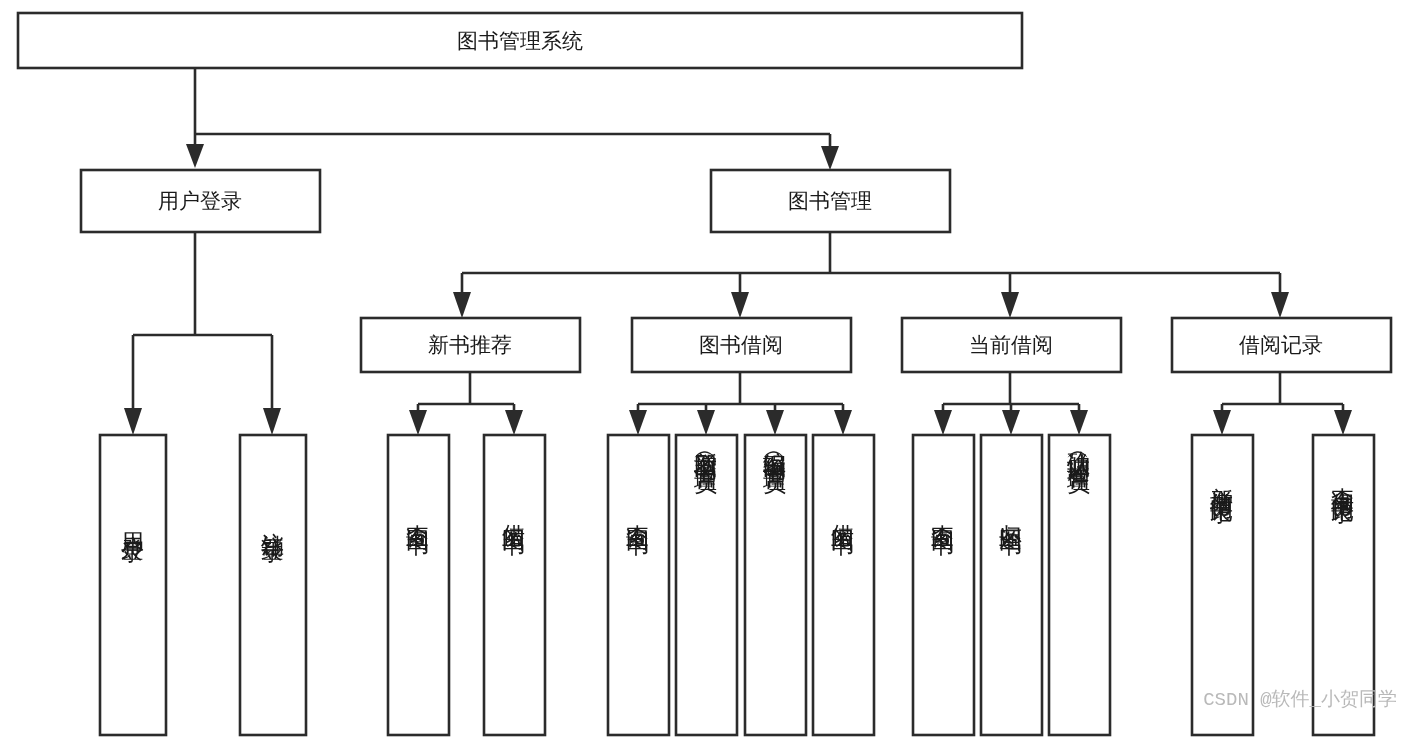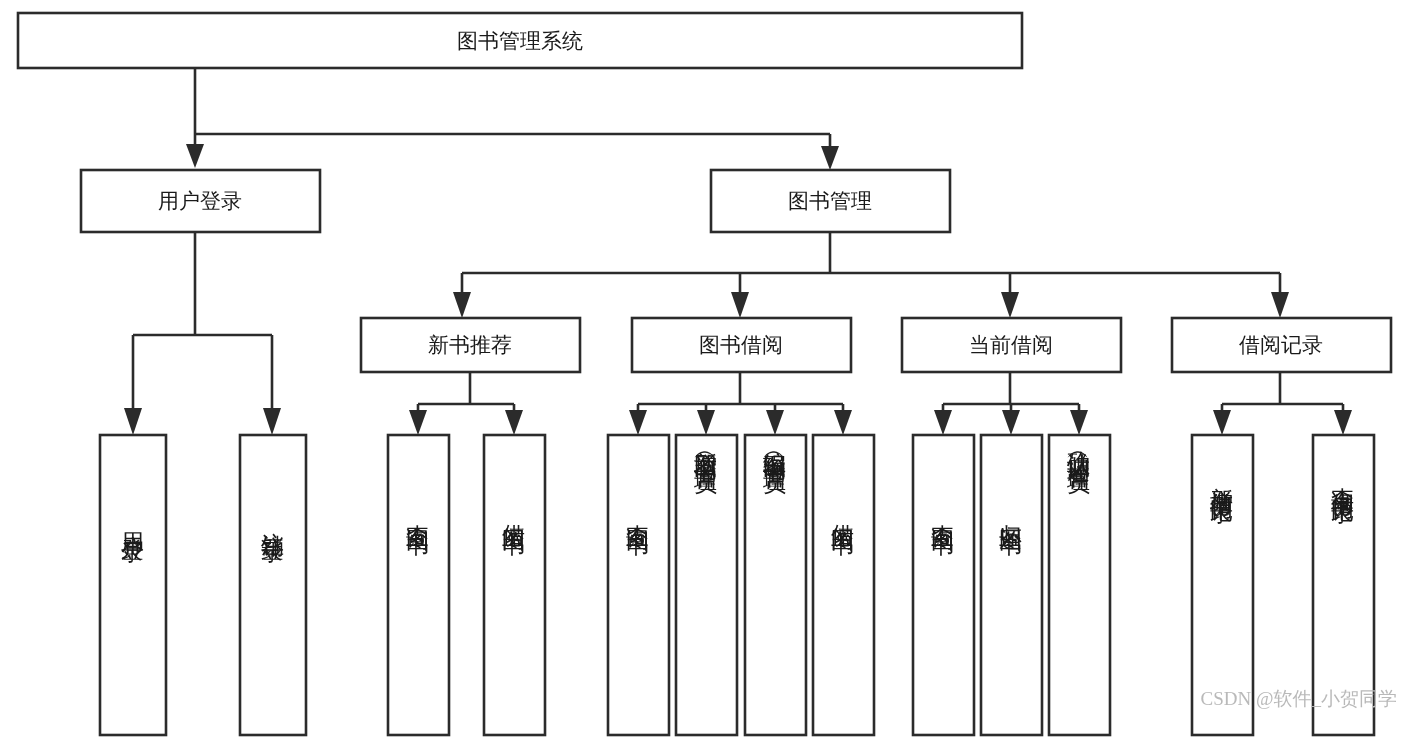--- a/index.html
+++ b/index.html
@@ -53,21 +53,21 @@
     font-size: 23px;
     fill: #1a1a1a;
     writing-mode: vertical-rl;
     text-orientation: upright;
     letter-spacing: 3px;
   }
   .watermark-text {
     position: absolute;
     right: 8px;
     bottom: 6px;
-    font-family: Liberation Serif, serif;
+    font-family: Liberation Mono, monospace;
     font-size: 19px;
     color: #b9b9b9;
     white-space: nowrap;
     pointer-events: none;
   }
 </style>
 </head>
 <body>
 
 <div id="diagram-root">

